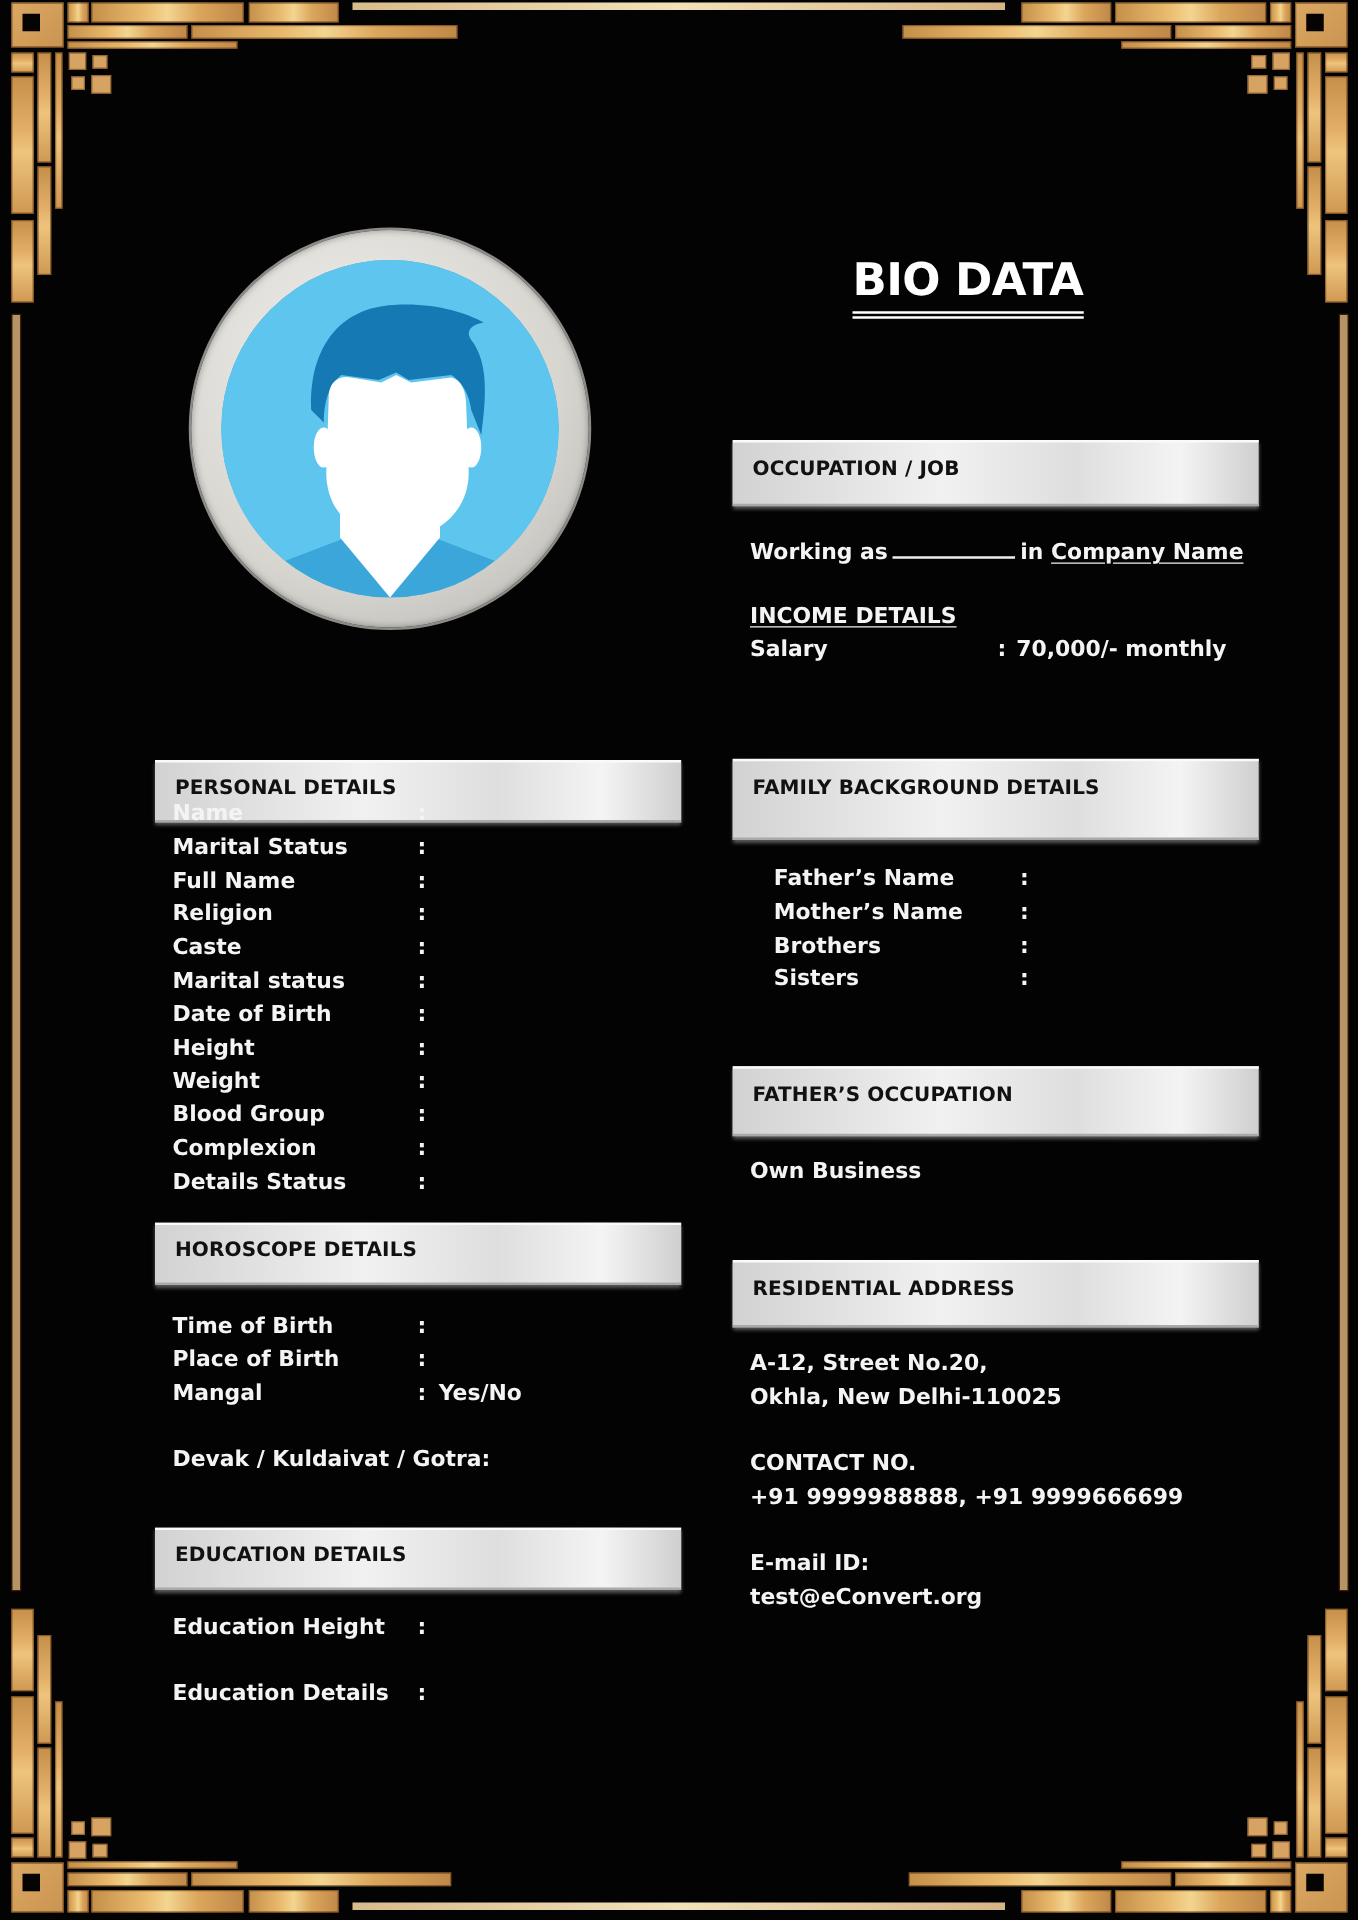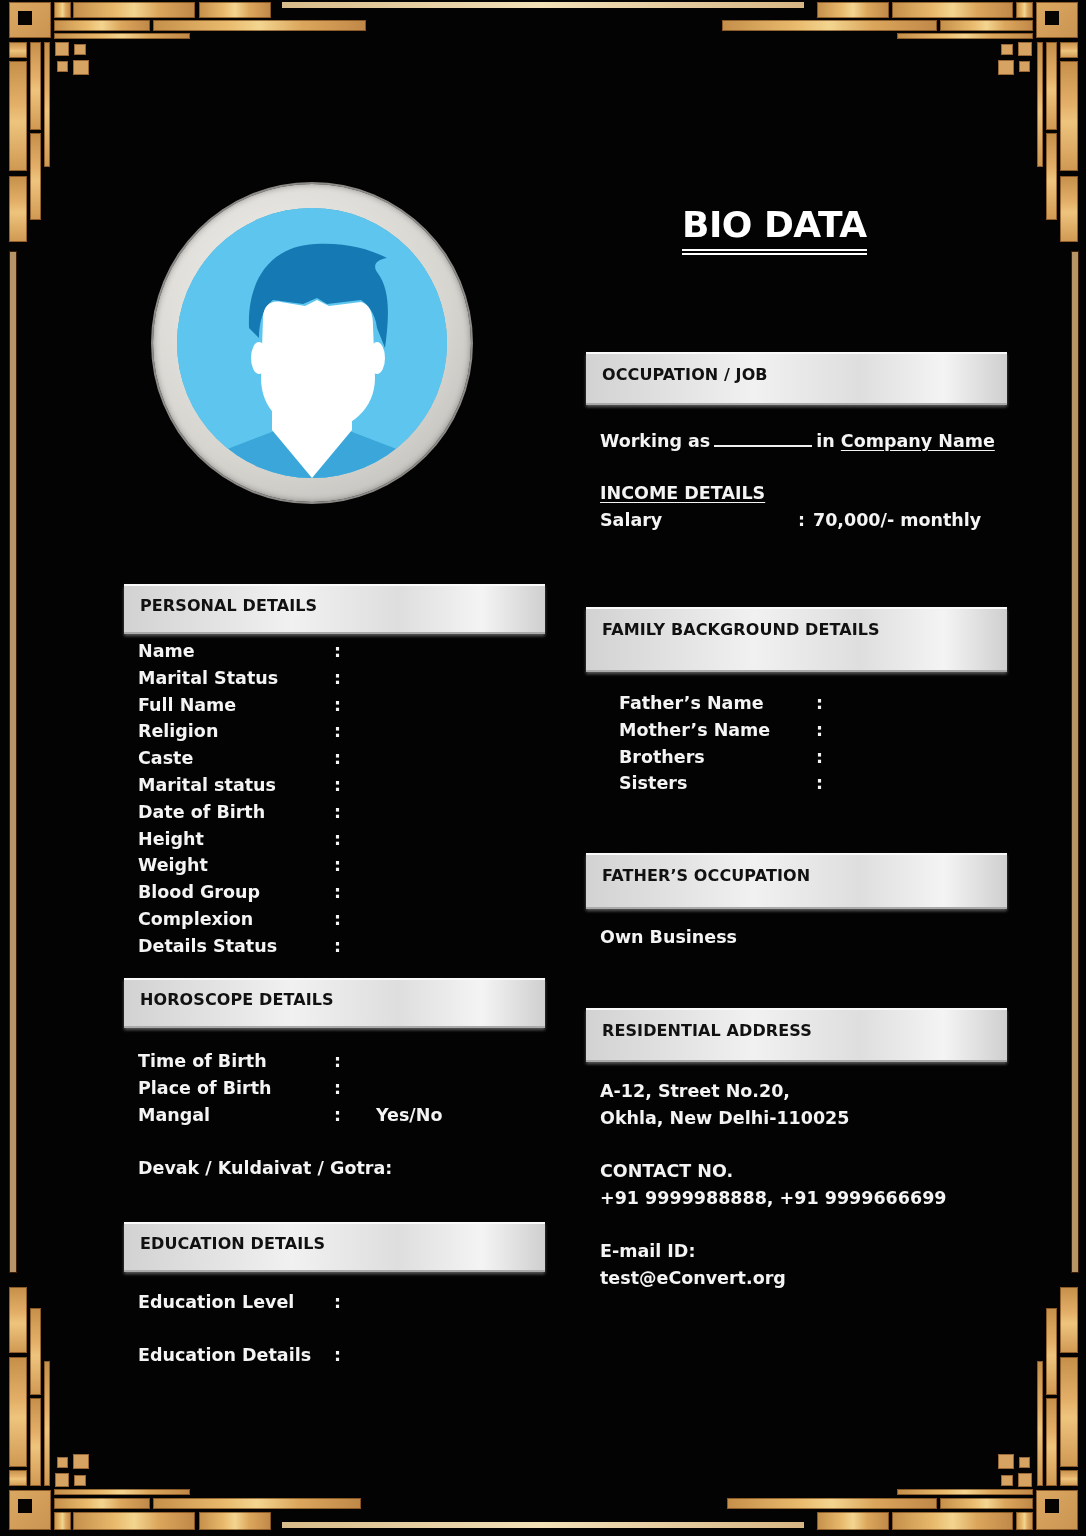--- a/index.html
+++ b/index.html
@@ -39,21 +39,21 @@
     box-shadow: 0 2px 3px rgba(255,255,255,.35), inset 0 -2px 0 #a9a9a9, inset 0 2px 0 #fafafa;
     color: #111; font-weight: bold; font-size: 16px; padding: 12px 0 0 16px; letter-spacing: 0.1px;
   }
   .left-col { left: 124px; width: 421px; }
   .right-col { left: 586px; width: 421px; }
 
   .field-list { position: absolute; font-size: 17.5px; font-weight: bold; line-height: 26.8px; }
   .row { position: relative; height: 26.8px; white-space: nowrap; }
   .lbl { position: absolute; left: 0; }
   .colon { position: absolute; }
-  .val { position: absolute; margin-left: 25px; }
+  .val { position: absolute; }
 
   .text { position: absolute; font-size: 17.5px; font-weight: bold; line-height: 27px; white-space: nowrap; }
   .u { text-decoration: underline; text-underline-offset: 3px; }
   .blank { display: inline-block; width: 98px; border-bottom: 2px solid #eee; height: 18px; vertical-align: baseline; margin: 0 4px; }
 </style>
 </head>
 <body>
 
 <div>
 
@@ -151,21 +151,21 @@
       <path d="M72 120 C70 70 95 38 138 36 C170 34 195 42 210 50 C198 52 196 58 200 64 C214 82 212 110 208 140 L200 120 C198 104 190 96 184 92 L150 96 L140 90 L126 96 L96 92 C86 100 82 114 82 130 Z" fill="#1579b4"></path>
 
       <path d="M86 110 C86 96 96 92 104 94 L128 98 L140 92 L152 98 L184 94 C192 96 196 104 196 118 L198 170 C198 200 175 222 140 224 C105 222 84 200 84 170 Z" fill="#ffffff"></path>
 
       <ellipse cx="82" cy="150" rx="8" ry="16" fill="#ffffff"></ellipse>
       <ellipse cx="200" cy="150" rx="8" ry="16" fill="#ffffff"></ellipse>
     </svg>
   </div>
 </div>
 
-<div class="section-header left-col" style="top:584px;">PERSONAL DETAILS</div>
+<div class="section-header left-col" style="top:608px;">PERSONAL DETAILS</div>
 <div class="field-list" style="left:138px; top:638px; width:400px;">
   <div class="row">
       <span class="lbl">Name</span>
       <span class="colon" style="left:196px">:</span>
       <span class="val" style="left:212px"></span>
     </div>
   <div class="row">
       <span class="lbl">Marital Status</span>
       <span class="colon" style="left:196px">:</span>
       <span class="val" style="left:212px"></span>
@@ -238,21 +238,21 @@
       <span class="lbl">Mangal</span>
       <span class="colon" style="left:196px">:</span>
       <span class="val" style="left:213px">Yes/No</span>
     </div>
 </div>
 <div class="text" style="left:138px; top:1155px;">Devak / Kuldaivat / Gotra:</div>
 
 <div class="section-header left-col" style="top:1222px;">EDUCATION DETAILS</div>
 <div class="field-list" style="left:138px; top:1289px; width:400px;">
   <div class="row" style="height:53px;">
-      <span class="lbl">Education Level</span>
+      <span class="lbl">Education Height</span>
       <span class="colon" style="left:196px">:</span>
       <span class="val" style="left:213px"></span>
     </div>
   <div class="row">
       <span class="lbl">Education Details</span>
       <span class="colon" style="left:196px">:</span>
       <span class="val" style="left:213px"></span>
     </div>
 </div>
 

